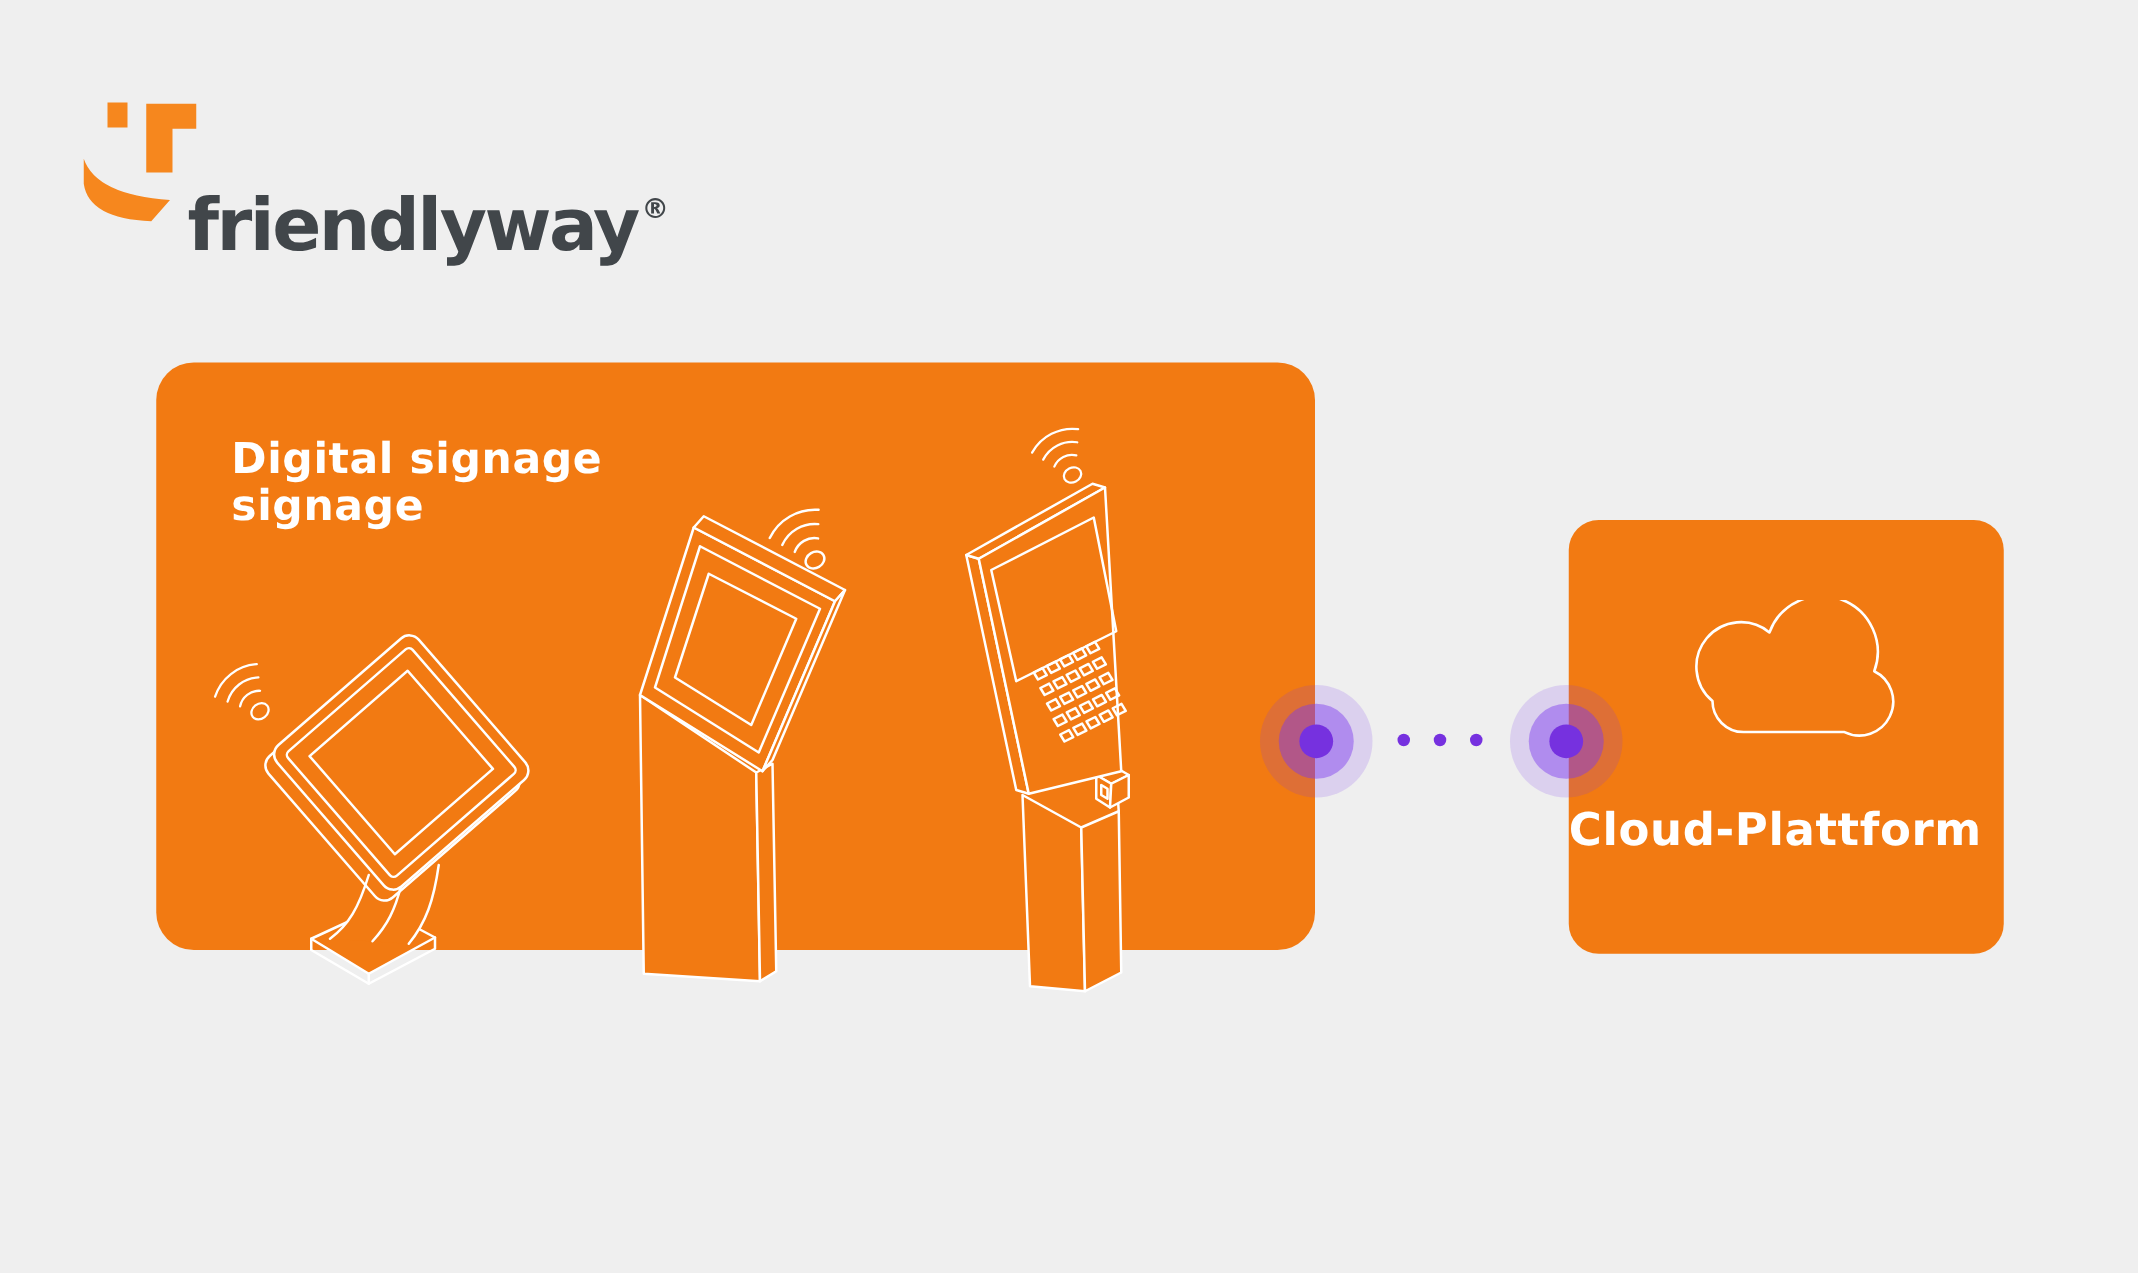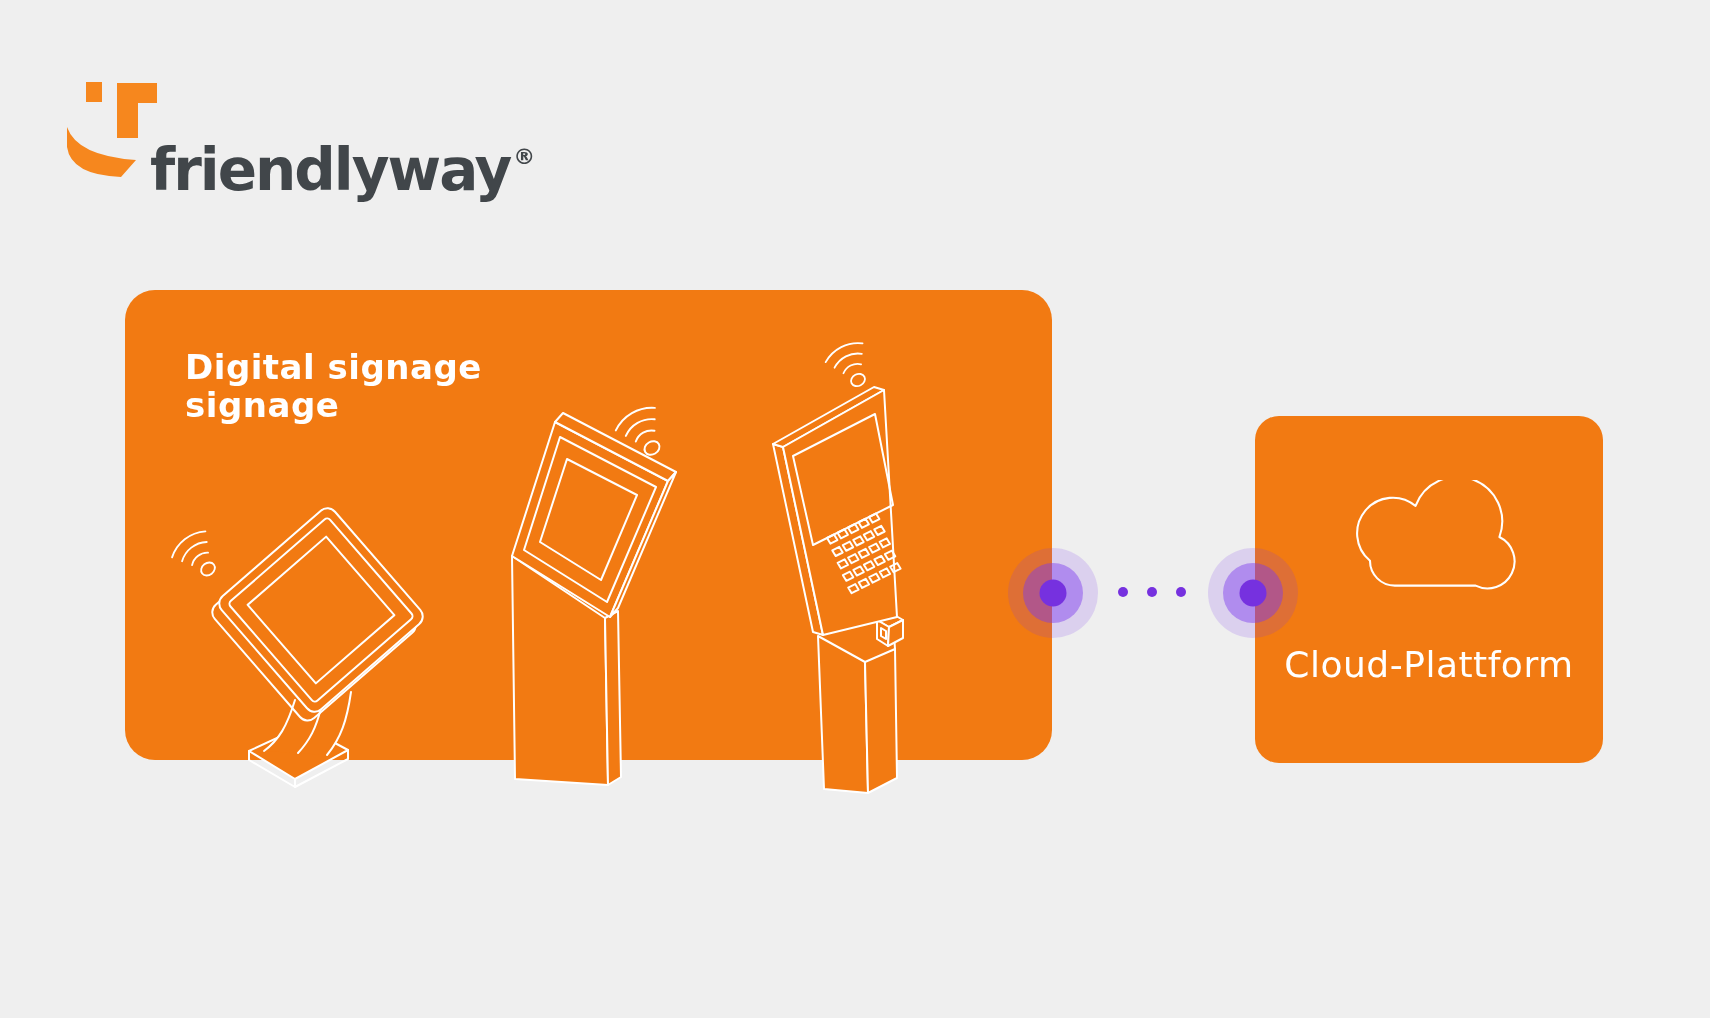--- a/index.html
+++ b/index.html
@@ -17,21 +17,21 @@
   body{font-family:"DejaVu Sans","Liberation Sans",sans-serif;}
   .stage{
     position:relative;width:1710px;height:1018px;margin:0 auto;
     background:var(--background);overflow:hidden;
   }
   
   .logo{position:absolute;left:55px;top:58px;display:flex;align-items:flex-start;}
   .logo-mark{position:absolute;left:0;top:0;width:105px;height:122px;}
   .logo-mark .mark{fill:var(--logo-orange);}
   .brand-text{
-    position:absolute;left:95px;top:78px;
+    position:absolute;left:95px;top:88px;
     font-size:58px;font-weight:700;letter-spacing:-2px;
     color:var(--brand-text);white-space:nowrap;
   }
   .brand-text .reg{font-size:22px;font-weight:700;letter-spacing:0;position:relative;top:-26px;left:3px;}
   
   .devices-box{
     position:absolute;left:125px;top:290px;width:927px;height:470px;
     background:var(--panel-orange);border-radius:30px;
   }
   .devices-title{
@@ -39,22 +39,22 @@
     color:var(--line-white);font-size:34px;font-weight:700;line-height:38px;
     letter-spacing:0.5px;
   }
   .devices-art{position:absolute;left:0;top:0;width:927px;height:603px;}
   .cloud-box{
     position:absolute;left:1255px;top:416px;width:348px;height:347px;
     background:var(--panel-orange);border-radius:24px;
   }
   .cloud-icon{position:absolute;left:50%;top:64px;transform:translateX(-50%);width:176px;height:114px;}
   .cloud-label{
-    position:absolute;left:0;top:228px;width:100%;text-align:center;
-    color:var(--line-white);font-size:36px;font-weight:400;letter-spacing:0.5px;
+    position:absolute;left:0;top:228px;width:100%;
+    color:var(--line-white);font-size:36px;font-weight:700;letter-spacing:0.5px;
     white-space:nowrap;
   }
   
   .connection{position:absolute;left:990px;top:530px;width:330px;height:130px;z-index:5;}
   .ripple-outer{fill:var(--connection-purple-outer);}
   .ripple-mid{fill:var(--connection-purple-mid);}
   .ripple-core{fill:var(--connection-purple);}
   
   .line{stroke:var(--line-white);stroke-width:2;fill:none;stroke-linejoin:round;stroke-linecap:round;}
   .fillp{stroke:var(--line-white);stroke-width:2;fill:var(--panel-orange);stroke-linejoin:round;}

